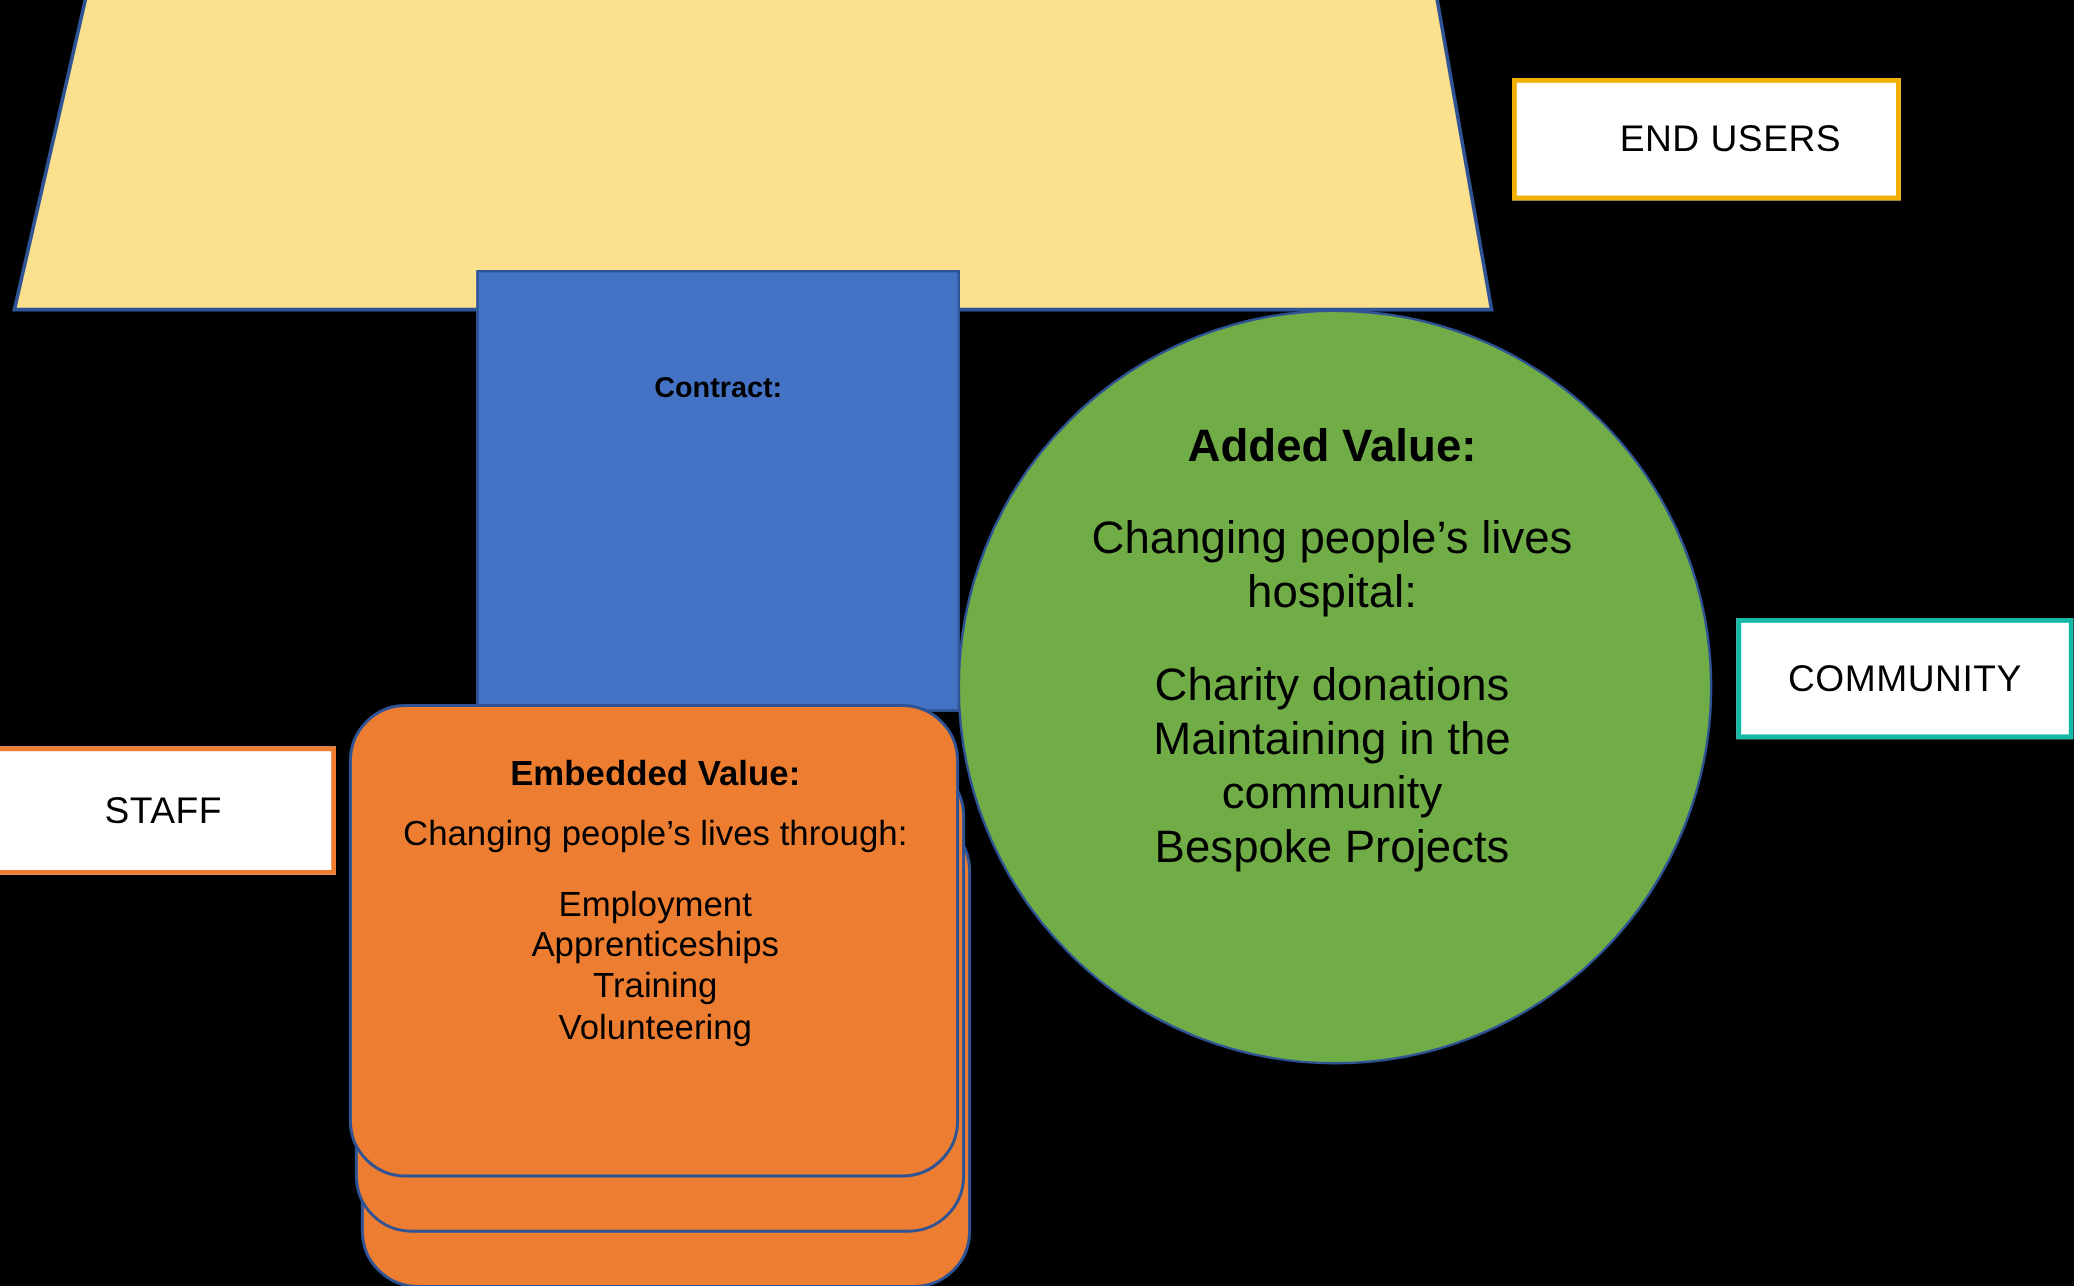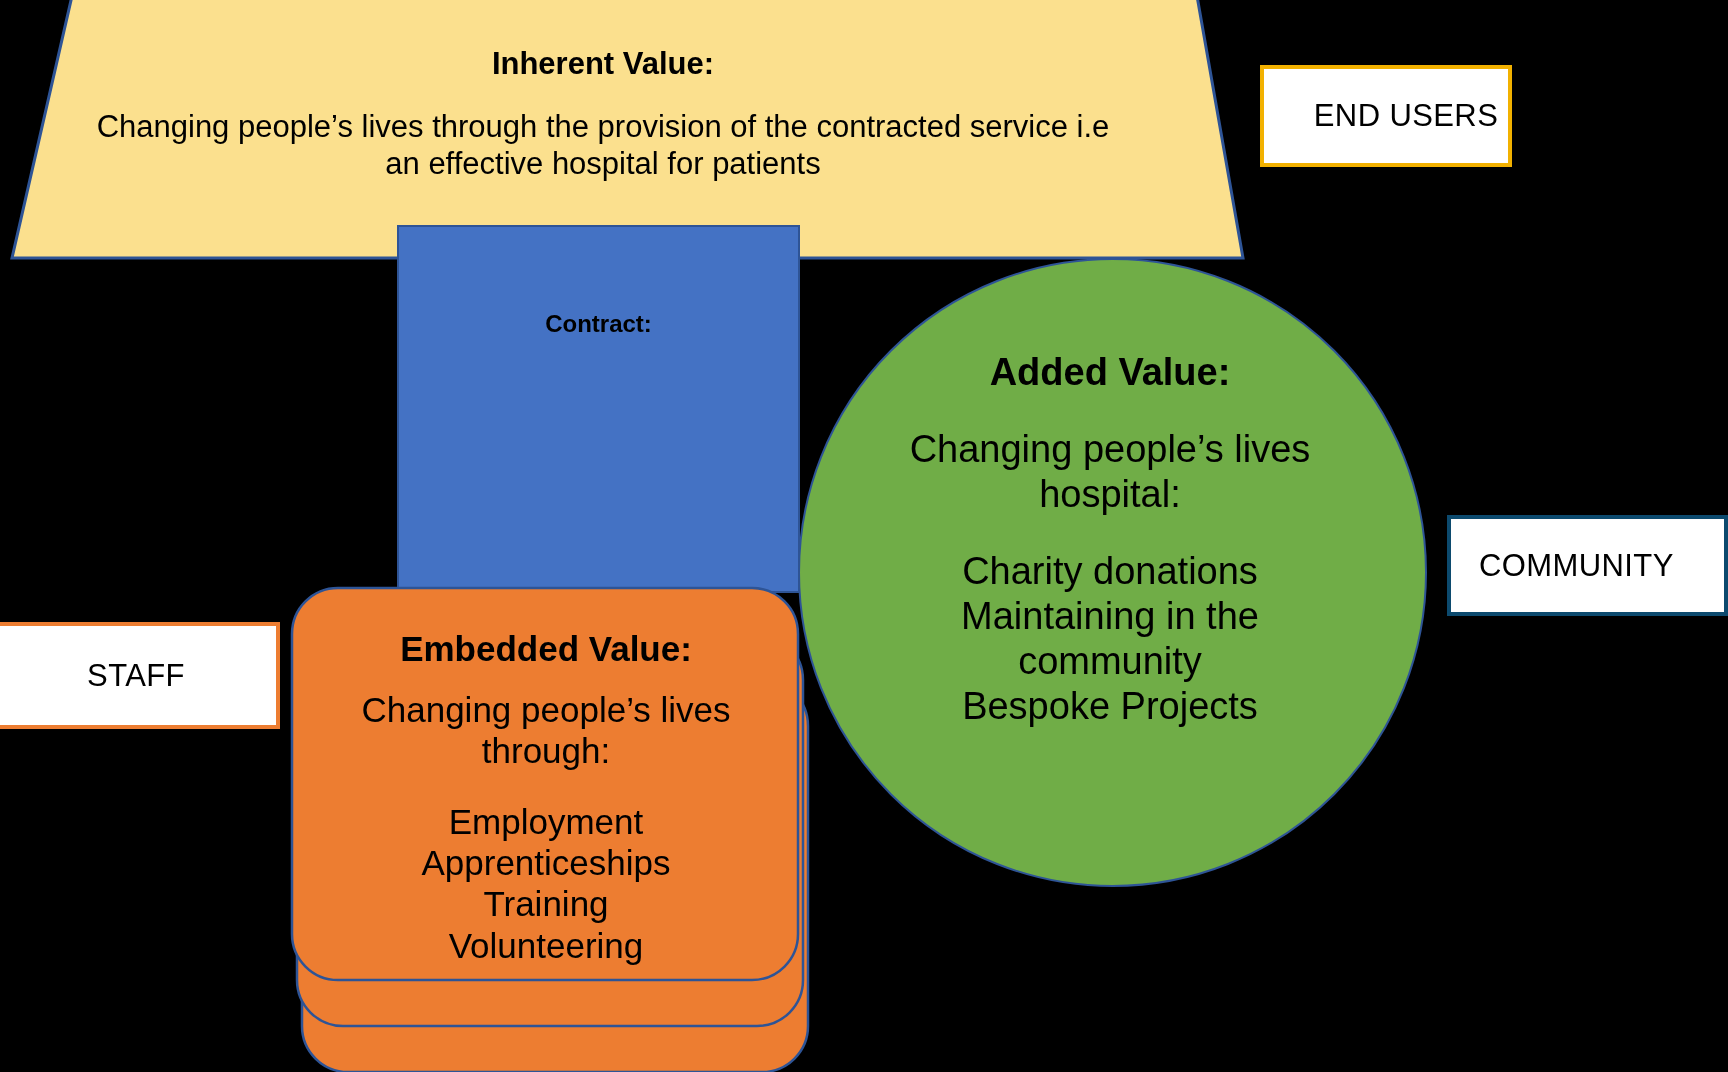--- a/index.html
+++ b/index.html
@@ -95,76 +95,70 @@
     position: absolute;
     left: 288px;
     top: 584px;
     width: 524px;
     height: 492px;
   }
   #embedded-text {
     left: 296px;
     top: 628px;
     width: 500px;
-    font-size: 35px;
+    font-size: 29px;
   }
 
   
   .label-box {
     position: absolute;
     background: #FFFFFF;
     box-sizing: border-box;
     display: flex;
     align-items: center;
     justify-content: center;
     color: #000000;
     font-size: 31px;
     font-weight: normal;
     letter-spacing: 0.4px;
   }
   #label-end-users {
     left: 1260px;
     top: 65px;
-    width: 252px;
+    width: 324px;
     height: 102px;
     border: 4px solid #F2B100;
     padding-left: 40px;
   }
   #label-community {
     left: 1447px;
     top: 515px;
     width: 281px;
     height: 101px;
-    border: 4px solid #0c4a6e;
+    border: 4px solid #14b8a6;
     justify-content: flex-start;
-    padding-left: 28px;
+    padding-left: 39px;
   }
   #label-staff {
     left: -8px;
     top: 622px;
     width: 288px;
     height: 107px;
     border: 4px solid #ED7D31;
   }
 </style>
 </head>
 <body>
 
 <div id="canvas">
 
   <svg id="trapezoid-svg" viewBox="0 0 1260 266" preserveAspectRatio="none">
     <polygon points="72,-4 1197,-4 1243,258 12,258" fill="#FBE08E" stroke="#2E5496" stroke-width="3"></polygon>
   </svg>
 
-  <div class="shape-text" id="inherent-text">
-    <span class="t-head">Inherent Value:</span>
-    <span class="gap-md" style="display:block;"></span>
-    <span class="t-body">Changing people’s lives through the provision of the contracted service i.e</span>
-    <span class="t-body">an effective hospital for patients</span>
-  </div>
 
   <div id="added-circle"></div>
 
   <div class="shape-text" id="added-text">
     <span class="t-head">Added Value:</span>
     <span class="gap-md" style="display:block;"></span>
     <span class="t-body">Changing people’s lives</span>
     <span class="t-body">hospital:</span>
     <span class="gap-md" style="display:block;"></span>
     <span class="t-body">Charity donations</span>

